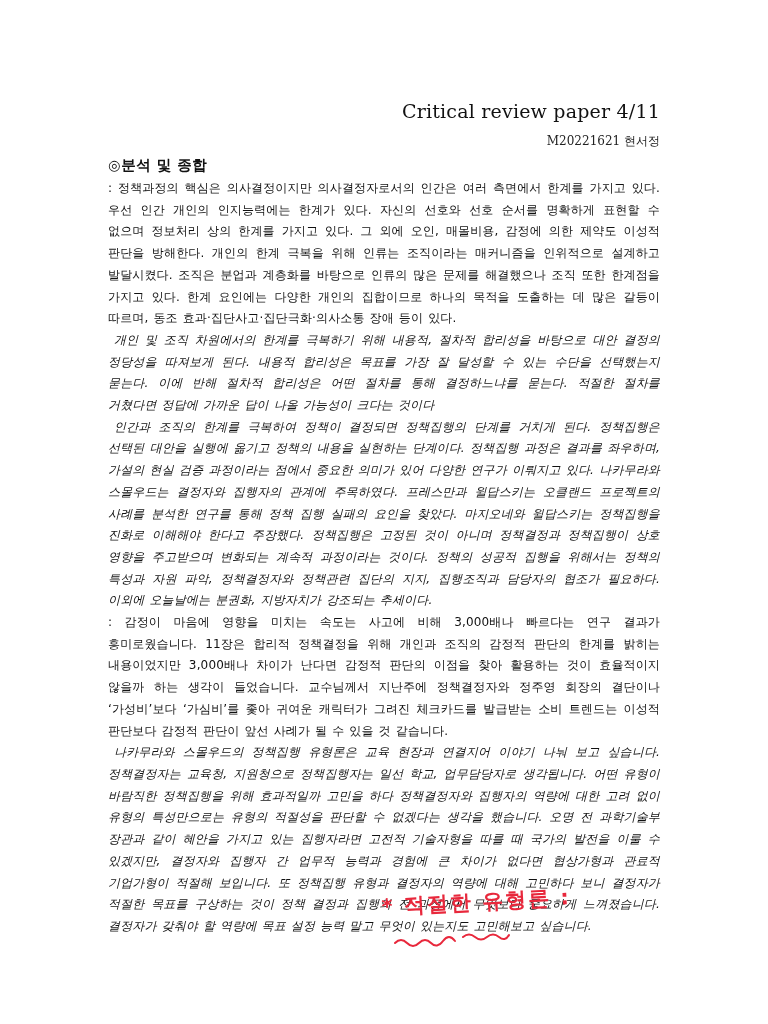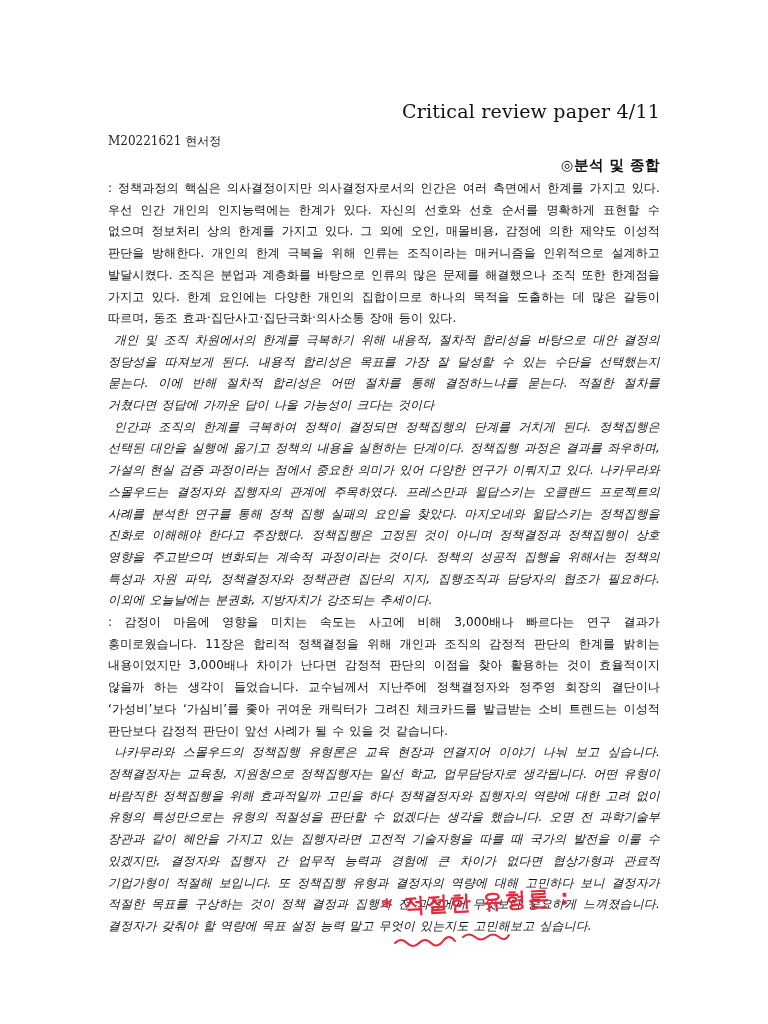--- a/index.html
+++ b/index.html
@@ -25,34 +25,33 @@
       text-align: right;
       font-family: "DejaVu Serif", "Liberation Serif", serif;
       font-size: 19px;
       letter-spacing: 0.2px;
       margin: 0 0 8px 0;
       padding-left: 22px;
       line-height: 26px;
       font-weight: normal;
     }
     .author {
-      text-align: left;
+      text-align: right;
       font-family: "DejaVu Serif", "Liberation Serif", serif;
       font-size: 12px;
       line-height: 18px;
       margin: 0 0 4px 0;
       color: #222;
     }
     .section-heading {
       font-size: 14.5px;
       font-weight: bold;
       line-height: 22px;
       margin: 0 0 2px 0;
       letter-spacing: 0.5px;
-      text-align: right;
     }
     .section-heading.second {
       margin-top: 19px;
       margin-bottom: 4px;
     }
     .para {
       font-size: 12px;
       line-height: 21.7px;
       text-align: justify;
       text-align-last: left;

